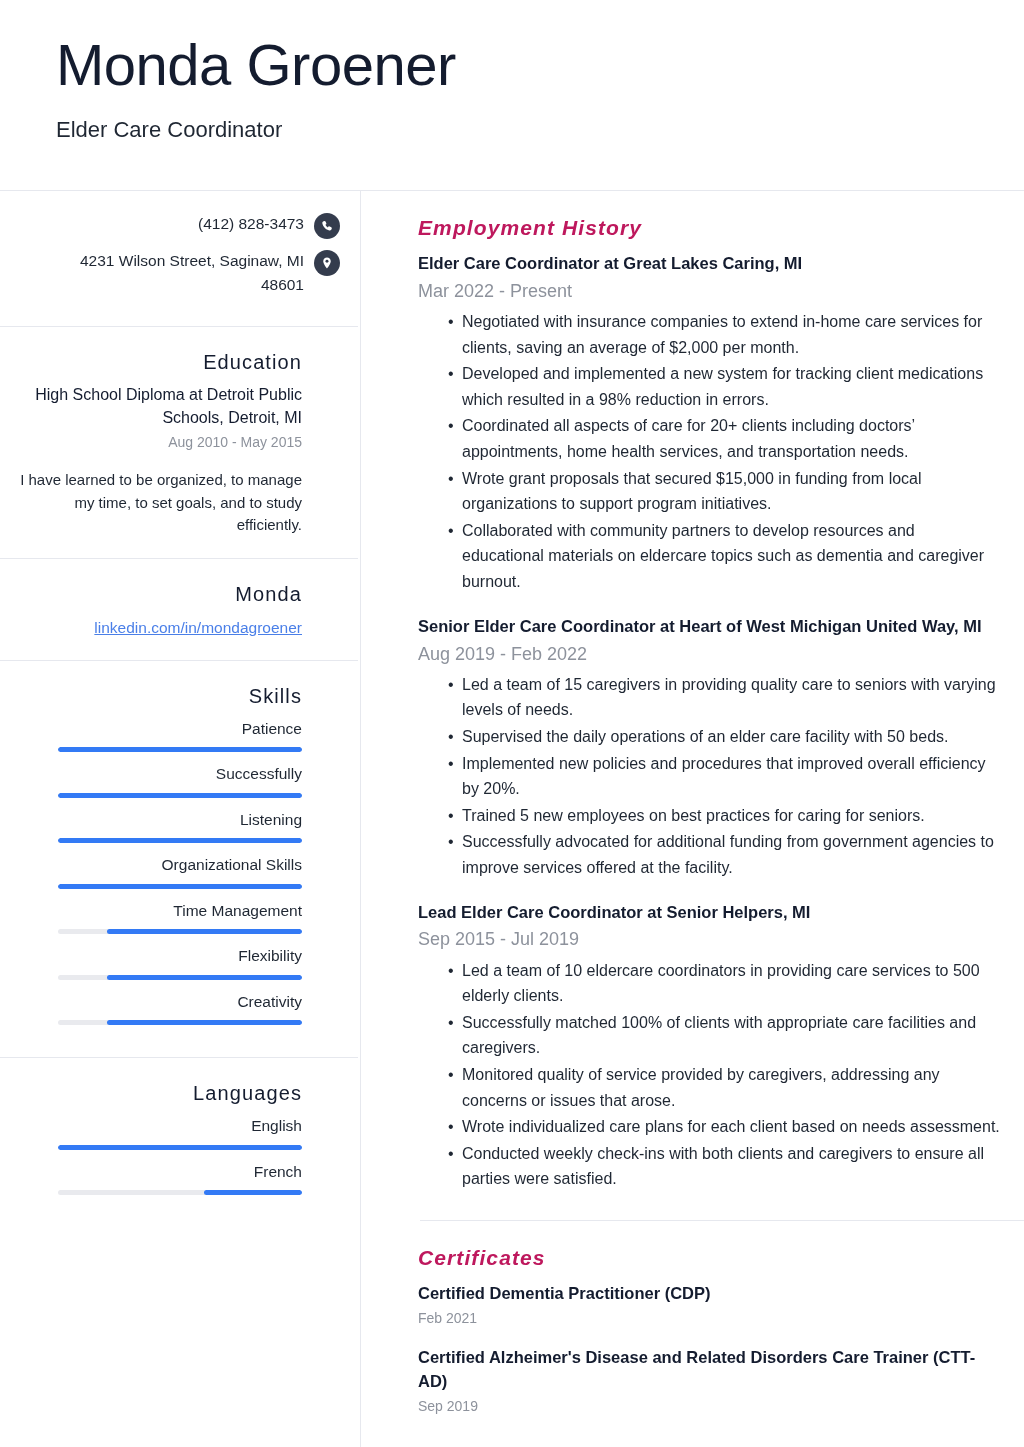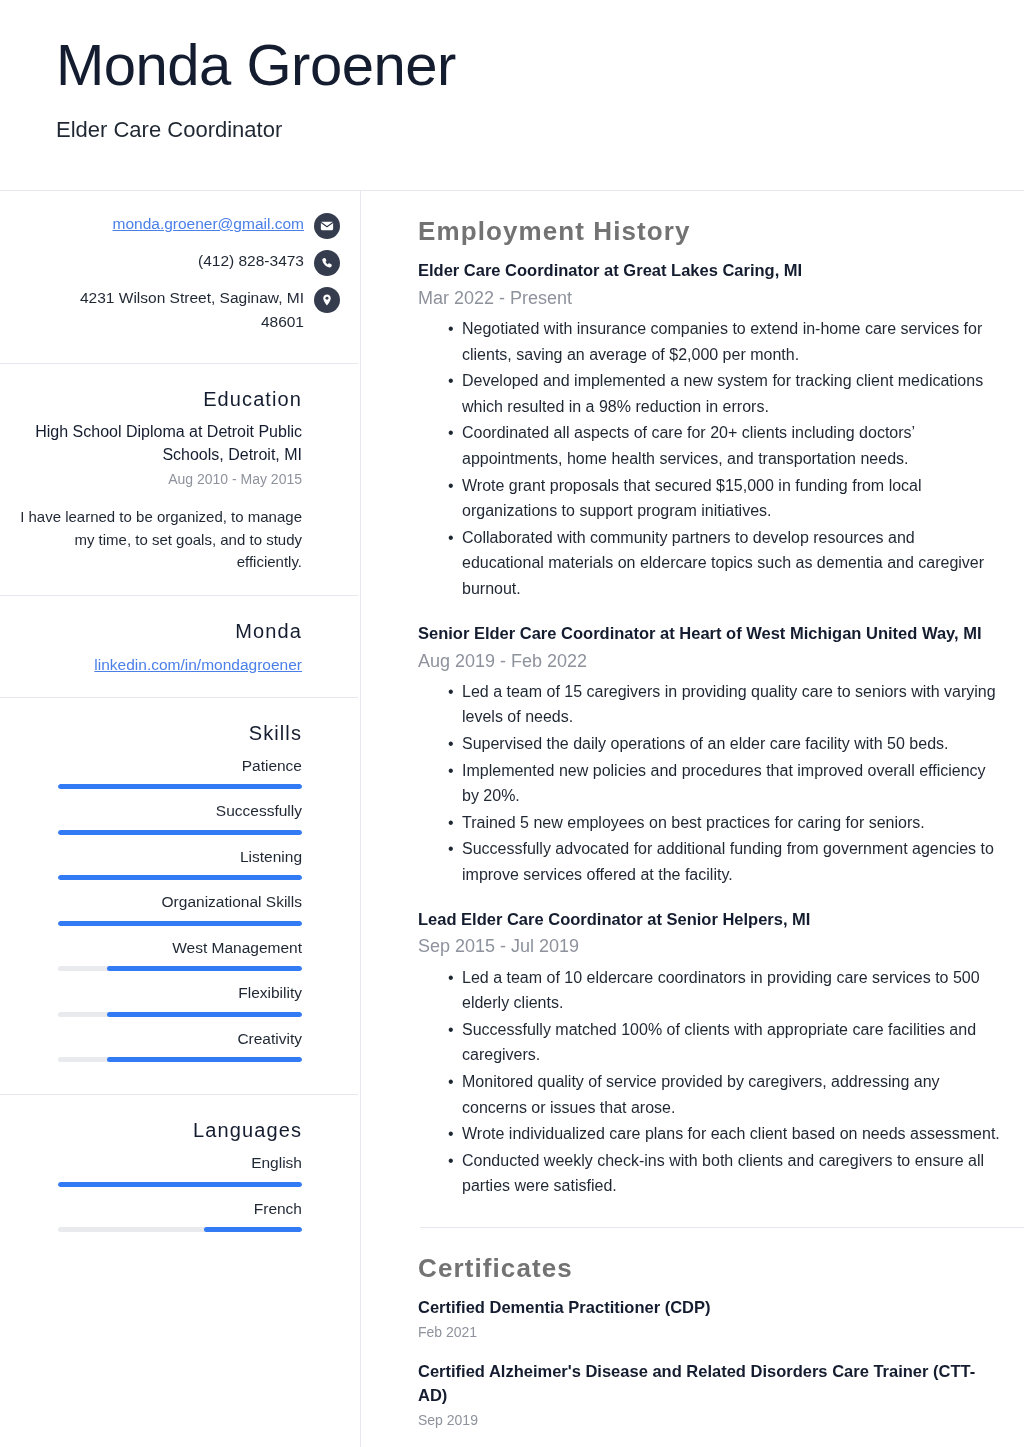--- a/index.html
+++ b/index.html
@@ -193,25 +193,26 @@
   }
   .bar-fill {
     height: 100%;
     border-radius: 3px;
     background: #337af5;
   }
 
   
   .rsection { padding-top: 26px; padding-bottom: 8px; }
   .main-heading {
-    font-size: 26px;
+    font-size: 21px;
     font-weight: 700;
-    color: #737373;
+    color: #be185d;
     letter-spacing: 1.1px;
     margin-bottom: 12px;
+    font-style: italic;
   }
   .job { margin-bottom: 20px; }
   .job-name {
     font-size: 16.5px;
     font-weight: 700;
     color: #141c2f;
     line-height: 1.45;
   }
   .job-date {
     font-size: 18px;
@@ -270,29 +271,20 @@
   <div class="full-name">Monda Groener</div>
   <div class="job-title">Elder Care Coordinator</div>
 </div>
 <div class="divider-h-full"></div>
 
 <div class="columns">
 
   <div class="col-left">
 
     <div class="contact-block">
-      <div class="contact-row">
-        <div class="contact-text link">monda.groener@gmail.com</div>
-        <span class="ic">
-          <svg width="14" height="14" viewBox="0 0 16 16">
-              <rect x="1" y="3.2" width="14" height="9.6" rx="1.3" fill="#fff"></rect>
-              <path d="M1.7 4.2 L8 8.9 L14.3 4.2" stroke="#343c4d" stroke-width="1.3" fill="none" stroke-linecap="round" stroke-linejoin="round"></path>
-            </svg>
-        </span>
-      </div>
       <div class="contact-row">
         <div class="contact-text">(412) 828-3473</div>
         <span class="ic">
           <svg width="14" height="14" viewBox="0 0 16 16">
               <path d="M5.2 2.2c.7 0 1.1.4 1.4 1.1l.6 1.5c.2.6.1 1-.4 1.4l-.7.5c.6 1.3 1.6 2.3 2.9 2.9l.5-.7c.4-.5.8-.6 1.4-.4l1.5.6c.7.3 1.1.7 1.1 1.4 0 1.6-1.3 2.9-2.9 2.5C6.9 12.3 3.7 9.1 2.7 5.1 2.3 3.5 3.6 2.2 5.2 2.2z" fill="#fff"></path>
             </svg>
         </span>
       </div>
       <div class="contact-row">
         <div class="contact-text">4231 Wilson Street, Saginaw, MI 48601</div>
@@ -340,21 +332,21 @@
           <div class="bar-fill" style="width: 100%;"></div>
         </div>
       </div>
       <div class="bar-item">
         <div class="bar-label">Organizational Skills</div>
         <div class="bar-track">
           <div class="bar-fill" style="width: 100%;"></div>
         </div>
       </div>
       <div class="bar-item">
-        <div class="bar-label">West Management</div>
+        <div class="bar-label">Time Management</div>
         <div class="bar-track">
           <div class="bar-fill" style="width: 80%;"></div>
         </div>
       </div>
       <div class="bar-item">
         <div class="bar-label">Flexibility</div>
         <div class="bar-track">
           <div class="bar-fill" style="width: 80%;"></div>
         </div>
       </div>

